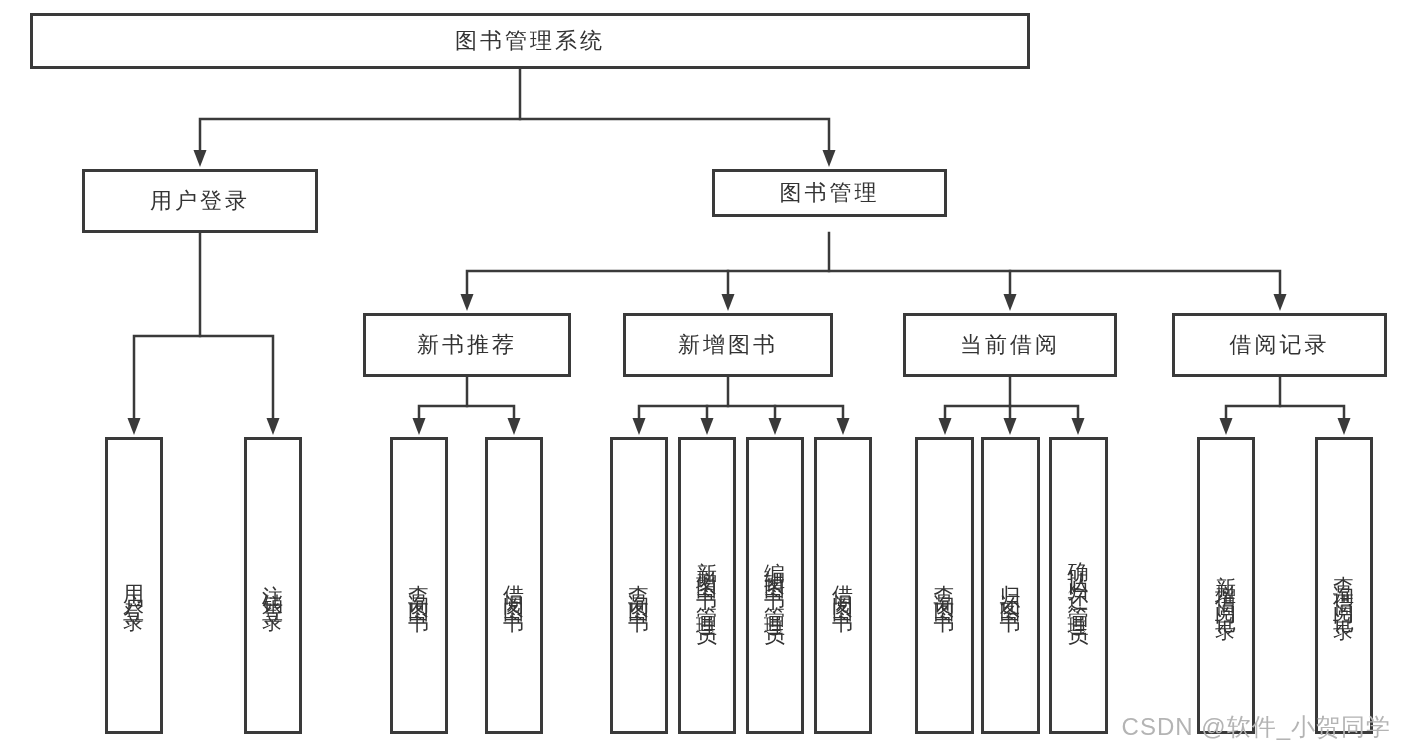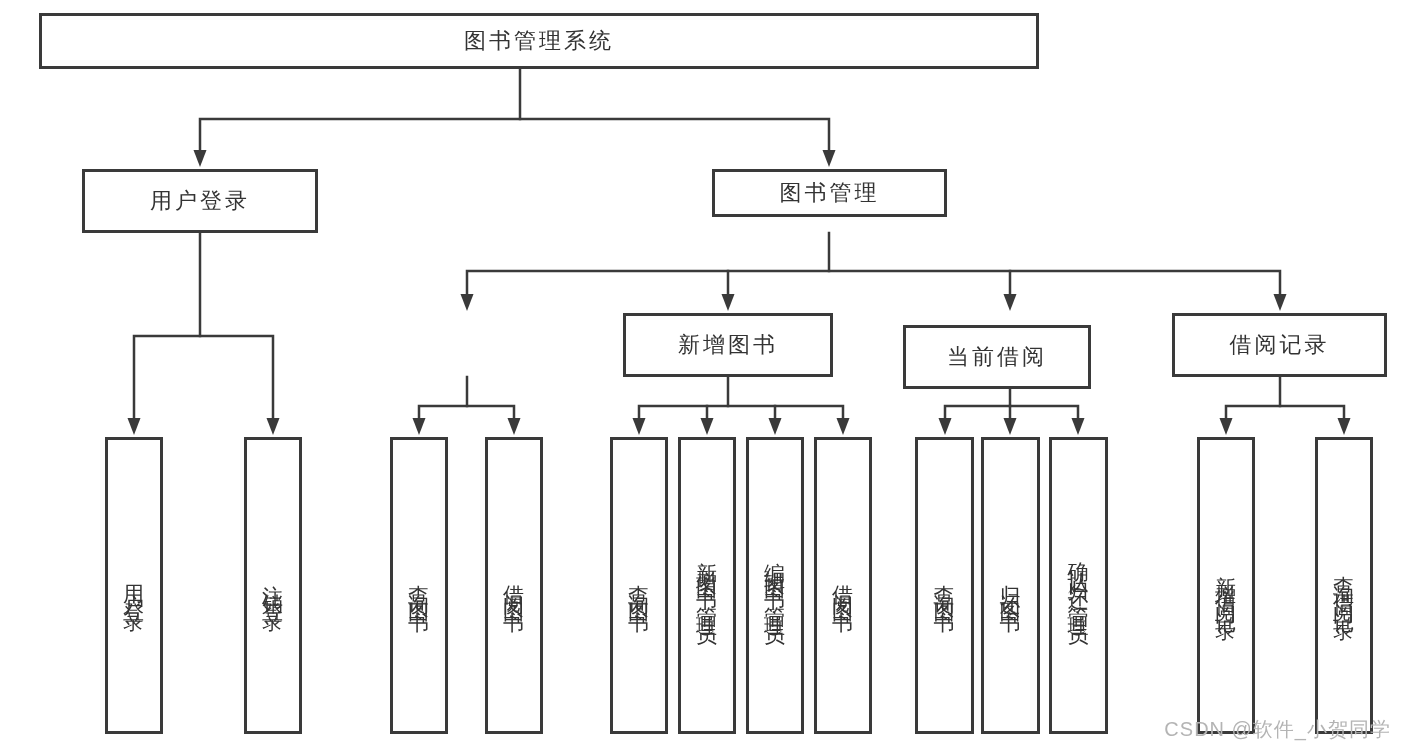--- a/index.html
+++ b/index.html
@@ -35,21 +35,21 @@
     writing-mode: vertical-rl;
     text-orientation: mixed;
     font-size: 21px;
     letter-spacing: 9px;
     line-height: 1;
   }
   .watermark {
     position: absolute;
     right: 14px;
     bottom: 4px;
-    font-size: 20px;
+    font-size: 24px;
     letter-spacing: 1px;
     color: var(--watermark, #b4b4b4);
     z-index: 5;
     white-space: nowrap;
   }
 </style>
 </head>
 <body>
 
 <div class="canvas">
@@ -106,27 +106,28 @@
     </g>
 
     <g>
       <path class="edge" d="M1280,377 V406"></path>
       <path class="edge" d="M1226,419 V406 H1344 V419"></path>
       <polygon class="arrowhead" points="1219.5,418 1232.5,418 1226,435"></polygon>
       <polygon class="arrowhead" points="1337.5,418 1350.5,418 1344,435"></polygon>
     </g>
   </svg>
 
-  <div class="node h" style="left:39px;top:13px;width:1000px;height:56px">图书管理系统</div>
+  <div class="node h" style="left:30px;top:13px;width:1000px;height:56px">图书管理系统</div>
 
   <div class="node h" style="left:82px;top:169px;width:236px;height:64px">用户登录</div>
   <div class="node h" style="left:712px;top:169px;width:235px;height:48px">图书管理</div>
 
+  <div class="node h" style="left:363px;top:313px;width:208px;height:64px">新书推荐</div>
   <div class="node h" style="left:623px;top:313px;width:210px;height:64px">新增图书</div>
-  <div class="node h" style="left:903px;top:325px;width:188px;height:64px">当前借阅</div>
+  <div class="node h" style="left:903px;top:313px;width:214px;height:64px">当前借阅</div>
   <div class="node h" style="left:1172px;top:313px;width:215px;height:64px">借阅记录</div>
 
   <div class="node v" style="left:105px;top:437px;width:58px;height:297px">用户登录</div>
   <div class="node v" style="left:244px;top:437px;width:58px;height:297px">注销登录</div>
 
   <div class="node v" style="left:390px;top:437px;width:58px;height:297px">查询图书</div>
   <div class="node v" style="left:485px;top:437px;width:58px;height:297px">借阅图书</div>
 
   <div class="node v" style="left:610px;top:437px;width:58px;height:297px">查询图书</div>
   <div class="node v" style="left:678px;top:437px;width:58px;height:297px">新增图书（管理员）</div>

